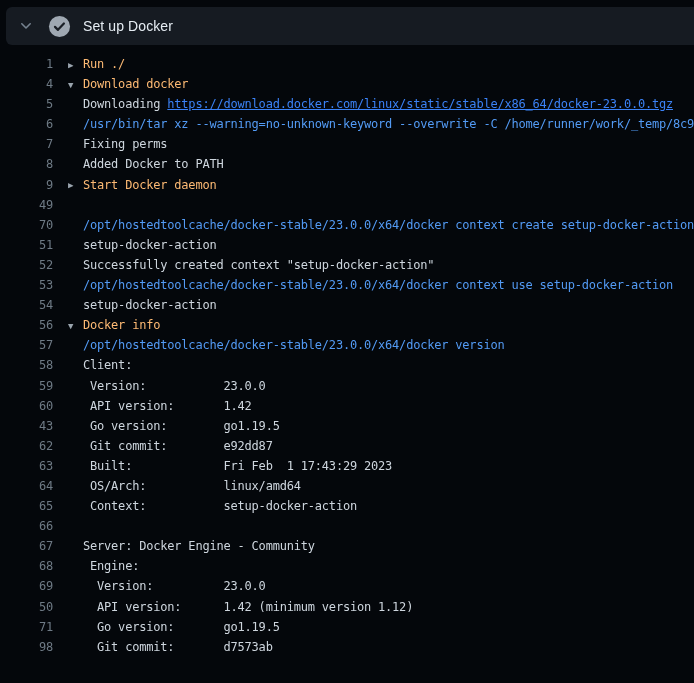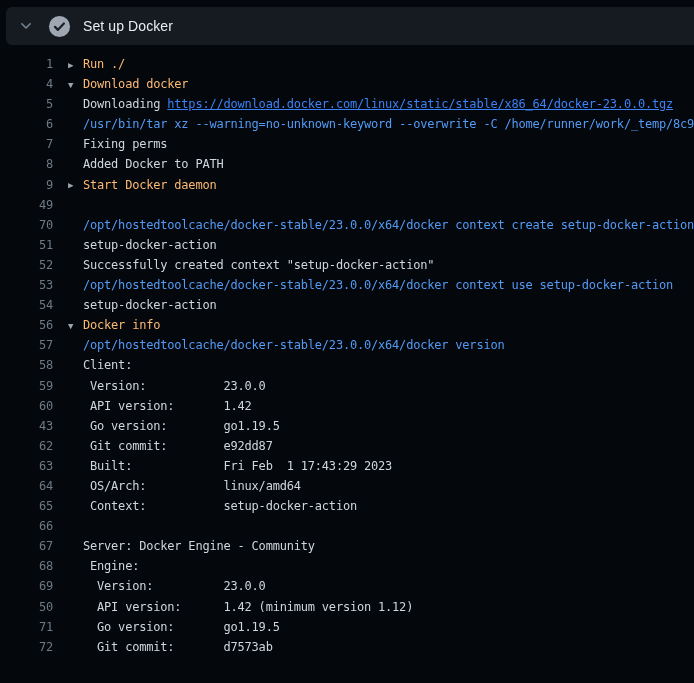--- a/index.html
+++ b/index.html
@@ -73,14 +73,14 @@
     <div class="row"><span class="num">62</span><span class="content"> Git commit:        e92dd87</span></div>
     <div class="row"><span class="num">63</span><span class="content"> Built:             Fri Feb  1 17:43:29 2023</span></div>
     <div class="row"><span class="num">64</span><span class="content"> OS/Arch:           linux/amd64</span></div>
     <div class="row"><span class="num">65</span><span class="content"> Context:           setup-docker-action</span></div>
     <div class="row"><span class="num">66</span><span class="content"></span></div>
     <div class="row"><span class="num">67</span><span class="content">Server: Docker Engine - Community</span></div>
     <div class="row"><span class="num">68</span><span class="content"> Engine:</span></div>
     <div class="row"><span class="num">69</span><span class="content">  Version:          23.0.0</span></div>
     <div class="row"><span class="num">50</span><span class="content">  API version:      1.42 (minimum version 1.12)</span></div>
     <div class="row"><span class="num">71</span><span class="content">  Go version:       go1.19.5</span></div>
-    <div class="row"><span class="num">72</span><span class="content">  Git commit:       d7573ab</span></div>
+    <div class="row"><span class="num">98</span><span class="content">  Git commit:       d7573ab</span></div>
   </div>
 
 </body></html>

